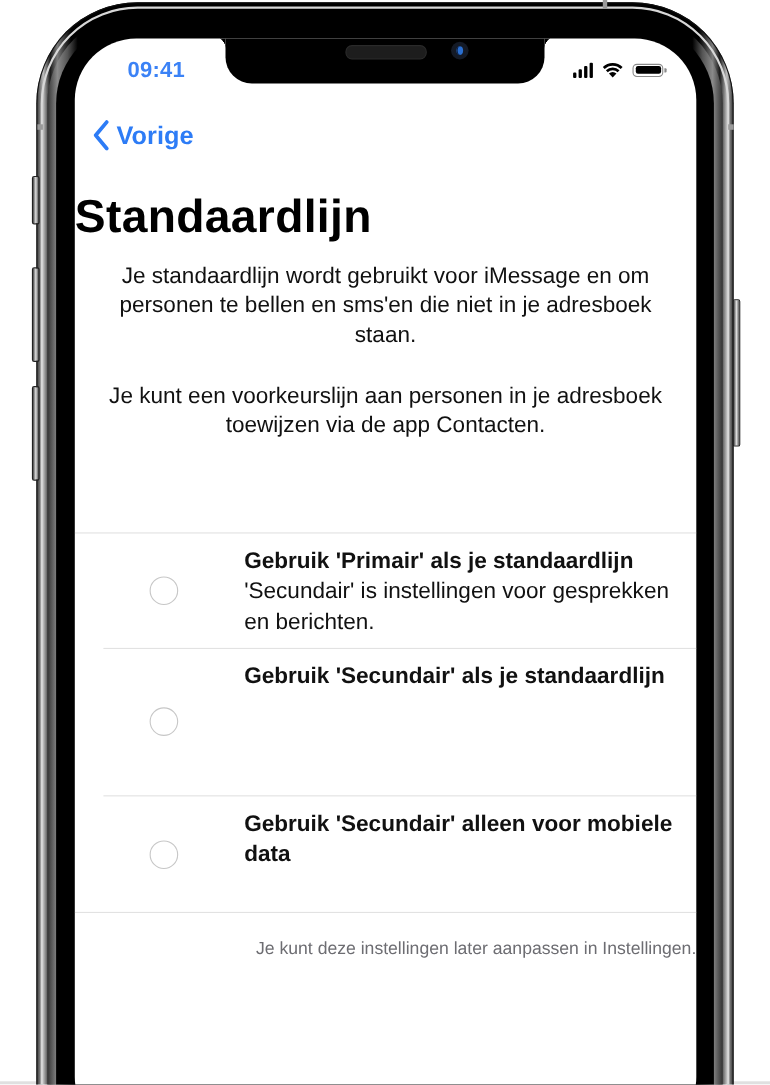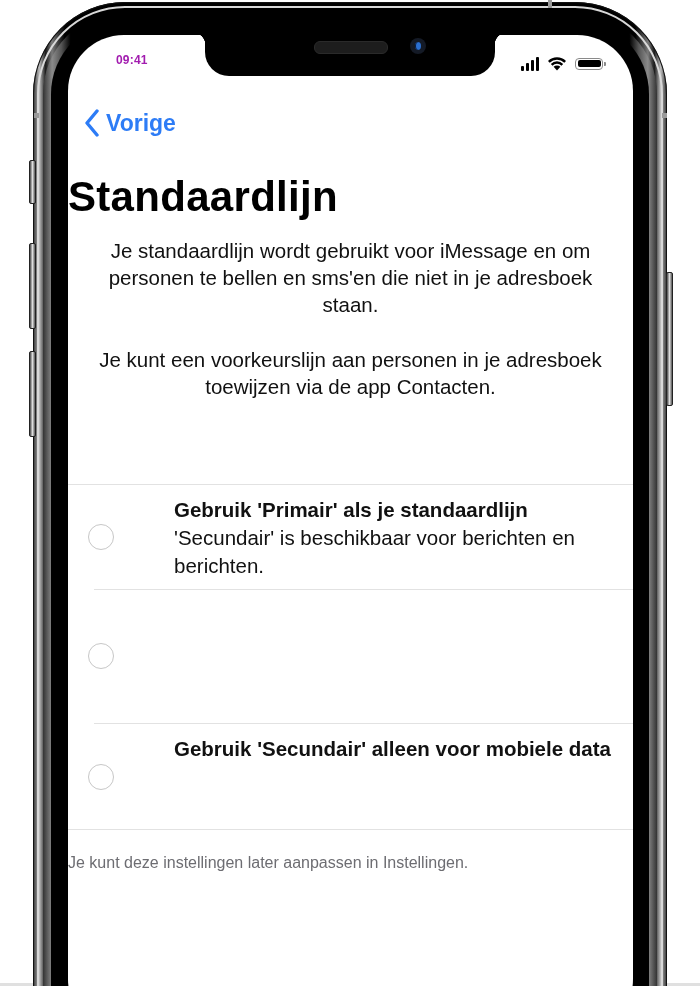--- a/index.html
+++ b/index.html
@@ -58,22 +58,22 @@
   .camera {
     position: absolute; left: 205px; top: 5px; width: 16px; height: 16px;
     border-radius: 50%; background: #141a26;
   }
   .camera::after {
     content: ""; position: absolute; left: 5px; top: 4px; width: 6px; height: 8px;
     border-radius: 50%; background: #2a6fd1; box-shadow: inset 1px 0 0 #0a1a3a;
   }
 
   .status-time {
-    position: absolute; left: 48px; top: 18px; font-size: 12px; font-weight: 700;
-    color: #a21caf; letter-spacing: 0.2px;
+    position: absolute; left: 48px; top: 18px; font-size: 20px; font-weight: 700;
+    color: #3b82f6; letter-spacing: 0.2px;
   }
   .status-icons { position: absolute; right: 30px; top: 21px; display: flex; align-items: center; gap: 8px; }
   .signal { display: flex; align-items: flex-end; gap: 2px; height: 14px; }
   .signal span { display: block; width: 3px; background: #000; border-radius: 1px; }
   .battery {
     width: 28px; height: 12px; border: 1.5px solid #8a8a8a; border-radius: 4px;
     position: relative; box-sizing: border-box; padding: 1.5px;
   }
   .battery .fill { width: 100%; height: 100%; background: #000; border-radius: 2px; }
   .battery::after {
@@ -97,36 +97,37 @@
   }
   .desc-1 { top: 202px; }
   .desc-2 { top: 311px; }
 
   .options { position: absolute; left: 0; right: 0; top: 449px; }
   .sep { height: 1px; background: #e2e2e2; }
   .sep.inset { margin-left: 26px; }
   .option {
     position: relative; padding-left: 106px; padding-right: 20px; box-sizing: border-box;
     cursor: pointer;
+    margin-left: 48px;
   }
   .radio {
     position: absolute; left: 20px; width: 26px; height: 26px; border-radius: 50%;
     border: 1.5px solid #c7c7c7; box-sizing: border-box; background: #fff;
   }
   .opt-title { font-size: 20.5px; font-weight: 700; line-height: 28px; color: #111; }
   .opt-sub { font-size: 20.5px; line-height: 28px; color: #111; }
   .opt1 { height: 104px; padding-top: 11px; }
   .opt1 .radio { top: 39px; }
   .opt2 { height: 133px; padding-top: 11px; }
   .opt2 .radio { top: 53px; }
   .opt3 { height: 105px; padding-top: 11px; }
   .opt3 .radio { top: 40px; }
 
   .footer-note {
-    position: absolute; left: 0; right: 0; top: 819px; text-align: left;
+    position: absolute; left: 0; right: 0; top: 819px; text-align: right;
     font-size: 16px; color: #6d6d72;
   }
 </style>
 </head>
 <body>
 
 <div class="bottom-strip"></div>
 
 <div class="frame-outer"></div>
 <div class="frame-ring"></div>
@@ -177,26 +178,27 @@
   <div class="title">Standaardlijn</div>
   <div class="desc desc-2">Je kunt een voorkeurslijn aan personen in je adresboek toewijzen via de app Contacten.</div>
   <div class="desc desc-1">Je standaardlijn wordt gebruikt voor iMessage en om personen te bellen en sms'en die niet in je adresboek staan.</div>
 
   <div class="options">
     <div class="sep"></div>
 
     <div class="option opt1">
       <div class="radio"></div>
       <div class="opt-title">Gebruik 'Primair' als je standaardlijn</div>
-      <div class="opt-sub">'Secundair' is beschikbaar voor berichten en berichten.</div>
+      <div class="opt-sub">'Secundair' is instellingen voor gesprekken en berichten.</div>
     </div>
     <div class="sep inset"></div>
 
     <div class="option opt2">
       <div class="radio"></div>
+      <div class="opt-title">Gebruik 'Secundair' als je standaardlijn</div>
     </div>
     <div class="sep inset"></div>
 
     <div class="option opt3">
       <div class="radio"></div>
       <div class="opt-title">Gebruik 'Secundair' alleen voor mobiele data</div>
     </div>
     <div class="sep"></div>
   </div>
 

